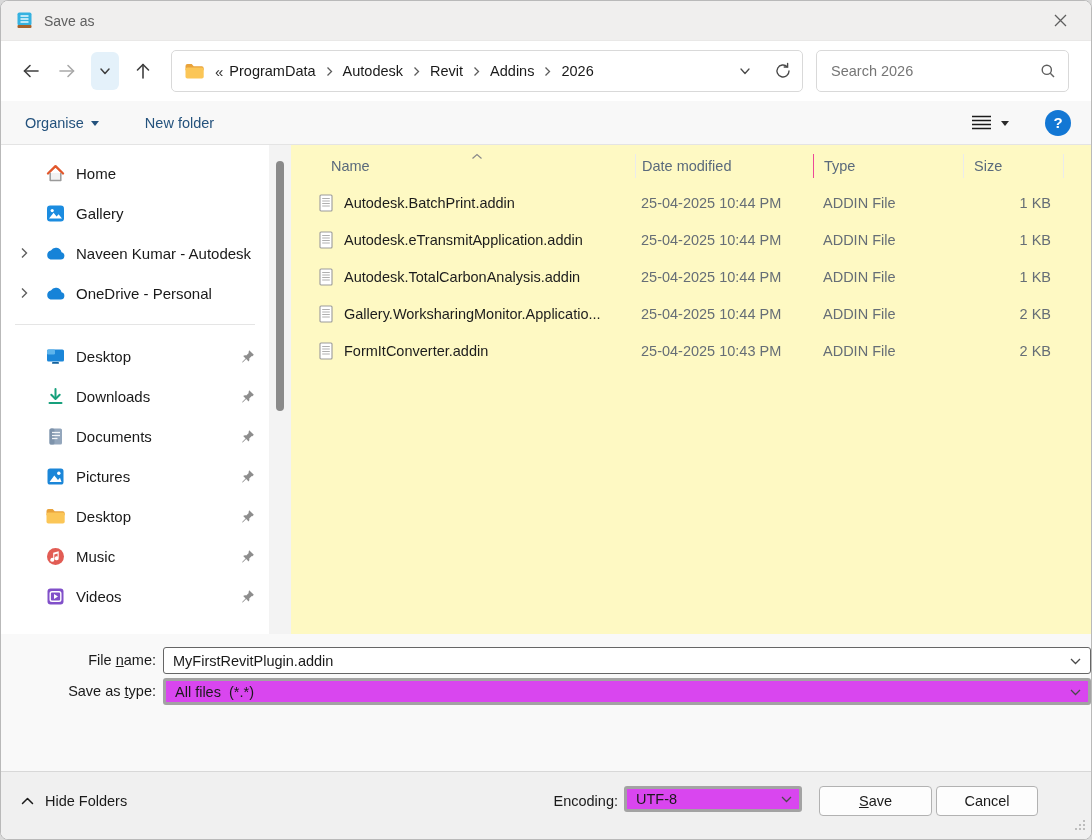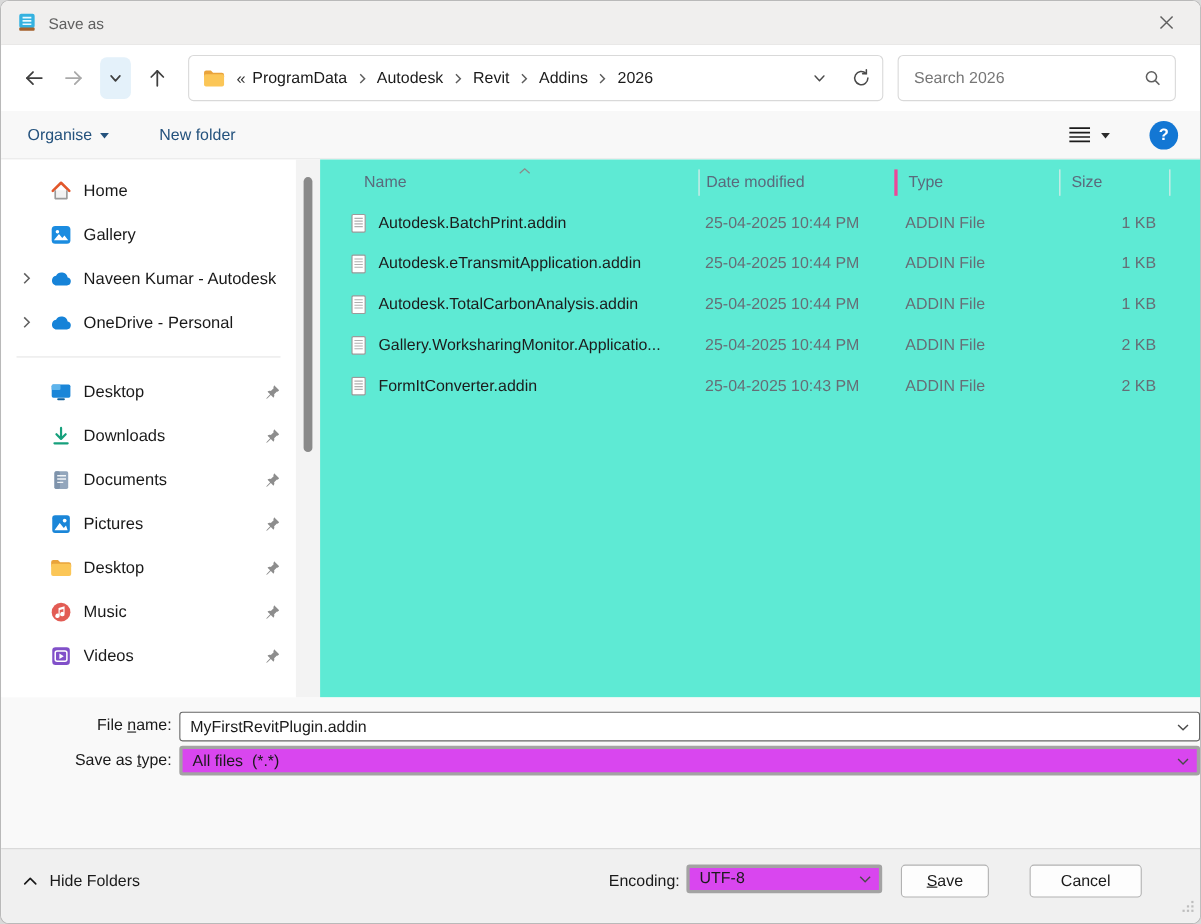--- a/index.html
+++ b/index.html
@@ -111,29 +111,29 @@
   .side-item .chev-slot { width: 26px; display: flex; align-items: center; }
   .side-item .s-icon { width: 21px; height: 21px; flex: 0 0 21px; display:flex; align-items:center; justify-content:center; }
   .side-item .s-label { margin-left: 10px; white-space: nowrap; overflow: hidden; }
   .side-item .pin { margin-left: auto; margin-right: 10px; display: flex; }
   .side-sep { border-top: 1px solid #e5e5e5; margin: 11px 14px 11px 14px; }
   .v-scroll { flex: 0 0 22px; background: #f3f3f3; position: relative; }
   .v-scroll .thumb {
     position: absolute; left: 7px; top: 16px; width: 8px; height: 250px;
     background: #8a8a8a; border-radius: 4px;
   }
-  .filelist { flex: 1 1 auto; position: relative; background: #5eead4; }
+  .filelist { flex: 1 1 auto; position: relative; background: #fef9c3; }
   .sort-caret { position: absolute; top: 1px; left: 180px; }
   .cols-head { display: flex; height: 36px; align-items: center; margin-top: 3px; }
   .cols-head .hc {
     font-size: 14.5px; color: #5a6a7c; height: 24px; line-height: 24px; white-space: nowrap;
   }
   .hc.c-name { width: 344px; padding-left: 40px; }
   .hc.c-date { width: 178px; padding-left: 6px; border-left: 1px solid #ebebeb; }
-  .hc.c-type { width: 150px; padding-left: 10px; border-left: 3px solid #ec4899; }
+  .hc.c-type { width: 150px; padding-left: 10px; border-left: 1px solid #ec4899; }
   .hc.c-size { width: 100px; padding-left: 10px; border-left: 1px solid #ebebeb; }
   .hc.c-end  { width: 24px; border-left: 1px solid #ebebeb; height: 24px; }
   .file-row { display: flex; height: 37px; align-items: center; font-size: 14.5px; }
   .file-row .fc { white-space: nowrap; overflow: hidden; }
   .fc.c-name { width: 344px; display: flex; align-items: center; padding-left: 28px; color: #1c1c1c; }
   .fc.c-name .f-icon { margin-right: 11px; flex: 0 0 auto; display: flex; }
   .fc.c-date { width: 178px; padding-left: 6px; color: #666e76; }
   .fc.c-type { width: 150px; padding-left: 10px; color: #666e76; }
   .fc.c-size { width: 100px; padding-right: 12px; text-align: right; color: #666e76; }
   
@@ -173,21 +173,21 @@
     display: flex; align-items: center; gap: 11px;
   }
   .enc-label { position: absolute; left: 480px; width: 137px; top: 14px; height: 30px; line-height: 30px; text-align: right; }
   .enc-select { position: absolute; left: 623px; top: 14px; width: 178px; height: 26px; }
   .btn {
     position: absolute; top: 14px; height: 30px;
     background: #fdfdfd; border: 1px solid #b2b2b2; border-radius: 4px;
     display: flex; align-items: center; justify-content: center;
     font-size: 14.5px; color: #1a1a1a;
   }
-  .btn.save { left: 818px; width: 80px; }
+  .btn.save { left: 818px; width: 113px; }
   .btn.cancel { left: 935px; width: 102px; }
   .grip { position: absolute; right: 5px; bottom: 5px; }
   u { text-decoration: underline; }
 </style>
 </head>
 <body>
 
 <div class="window">
 
   <div class="titlebar">

